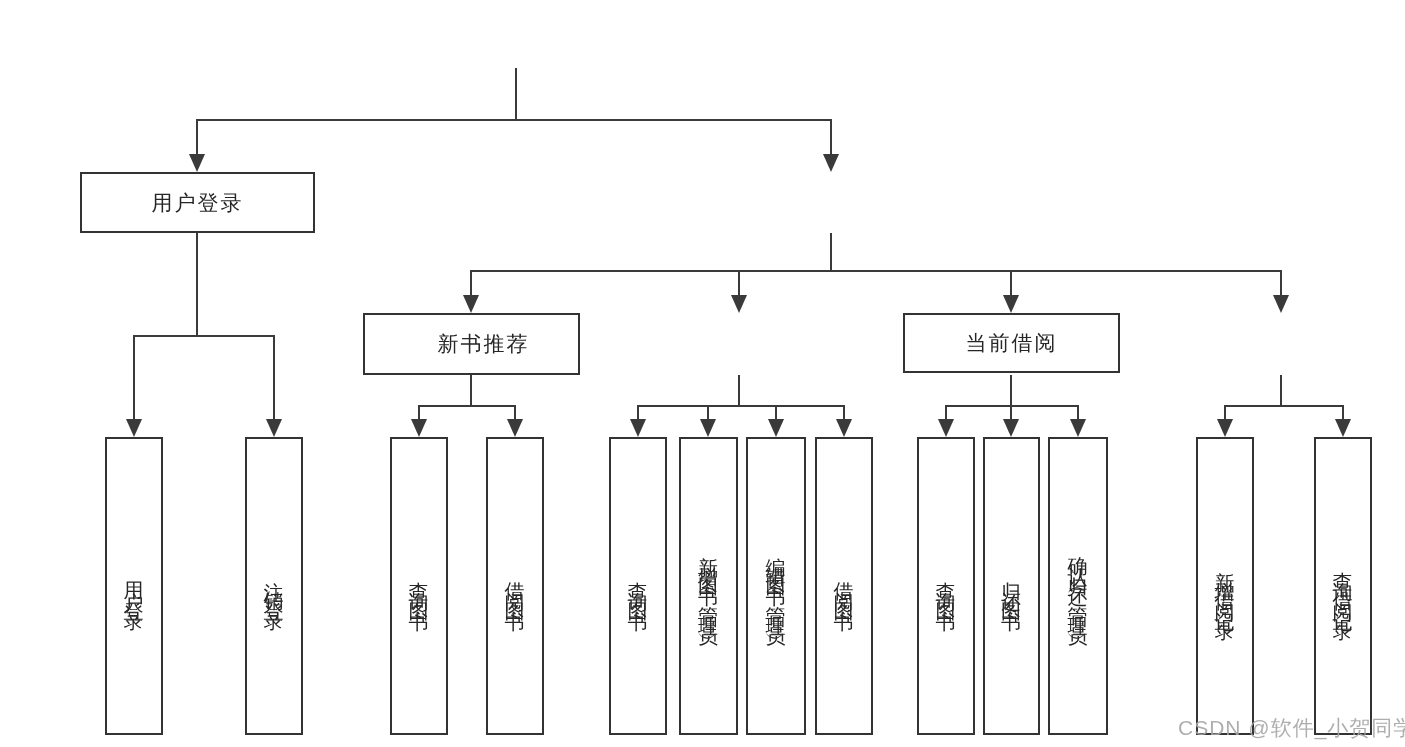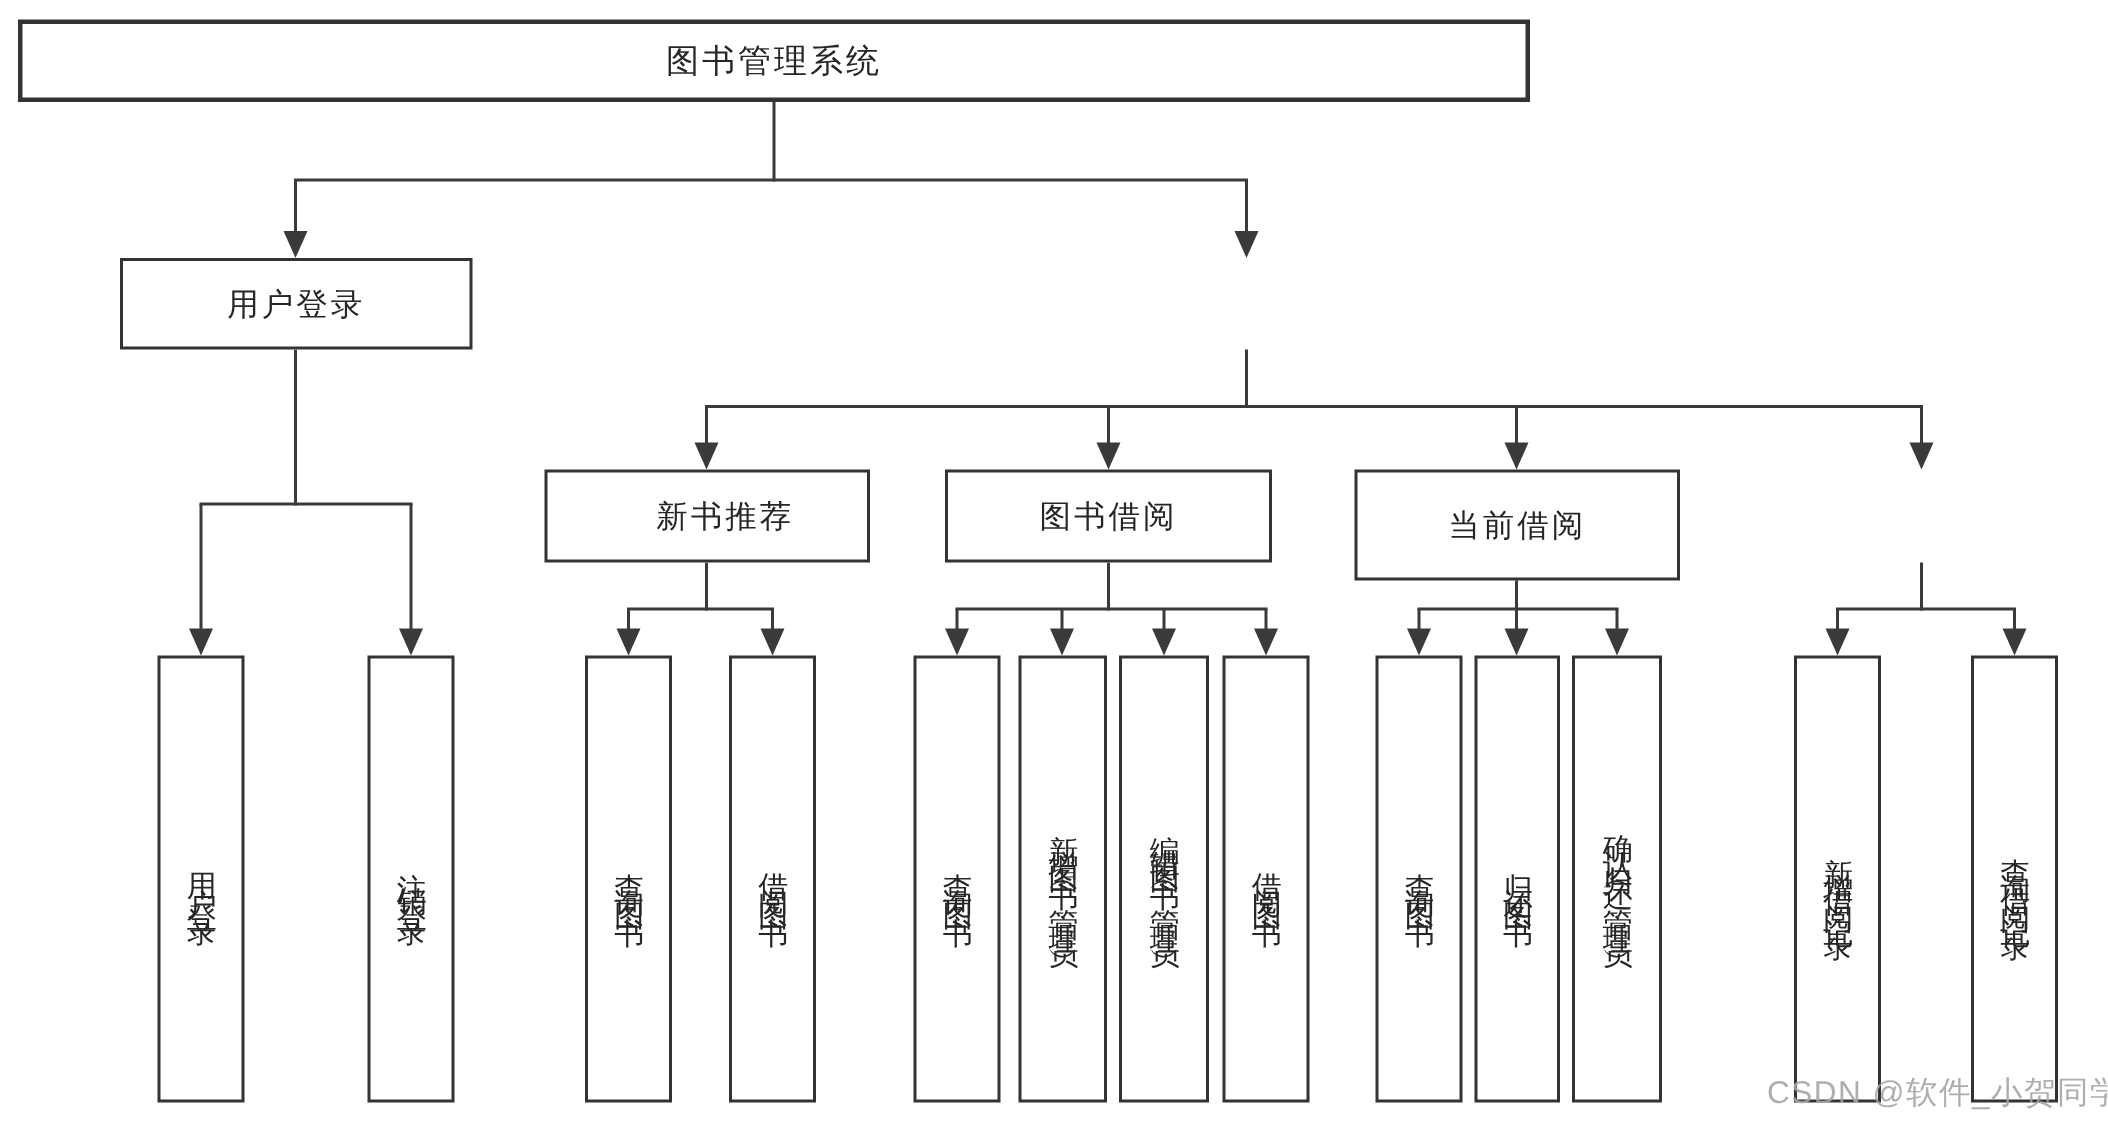--- a/index.html
+++ b/index.html
@@ -95,27 +95,25 @@
       <div class="cline" style="left: 1010px; top: 406px; width: 2px; height: 19px;"></div>
       <div class="carrow" style="left: 1003px; top: 419px;"></div>
       <div class="cline" style="left: 1077px; top: 406px; width: 2px; height: 19px;"></div>
       <div class="carrow" style="left: 1070px; top: 419px;"></div>
       <div class="cline" style="left: 1224px; top: 406px; width: 2px; height: 19px;"></div>
       <div class="carrow" style="left: 1217px; top: 419px;"></div>
       <div class="cline" style="left: 1342px; top: 406px; width: 2px; height: 19px;"></div>
       <div class="carrow" style="left: 1335px; top: 419px;"></div>
     </div>
 
-  <div class="hbox root-box" style="left:12px;top:13px;width:1008px;height:55px;">图书管理系统</div>
 
   <div class="hbox" style="left:80px;top:172px;width:235px;height:61px;">用户登录</div>
 
   <div class="hbox" style="left:363px;top:313px;width:217px;height:62px;padding-left:24px;">新书推荐</div>
-  <div class="hbox" style="left:630px;top:313px;width:218px;height:62px;">图书借阅</div>
-  <div class="hbox" style="left:903px;top:313px;width:217px;height:74px;font-family:Liberation Mono, monospace;">当前借阅</div>
+  <div class="hbox" style="left:903px;top:313px;width:217px;height:60px;font-family:Liberation Mono, monospace;">当前借阅</div>
 
   <div class="vbox" style="left:105px;top:437px;width:58px;height:298px;">用户登录</div>
   <div class="vbox" style="left:245px;top:437px;width:58px;height:298px;">注销登录</div>
 
   <div class="vbox" style="left:390px;top:437px;width:58px;height:298px;">查询图书</div>
   <div class="vbox" style="left:486px;top:437px;width:58px;height:298px;">借阅图书</div>
 
   <div class="vbox" style="left:609px;top:437px;width:58px;height:298px;">查询图书</div>
   <div class="vbox" style="left:679px;top:437px;width:59px;height:298px;">新增图书（管理员）</div>
   <div class="vbox" style="left:746px;top:437px;width:60px;height:298px;">编辑图书（管理员）</div>

